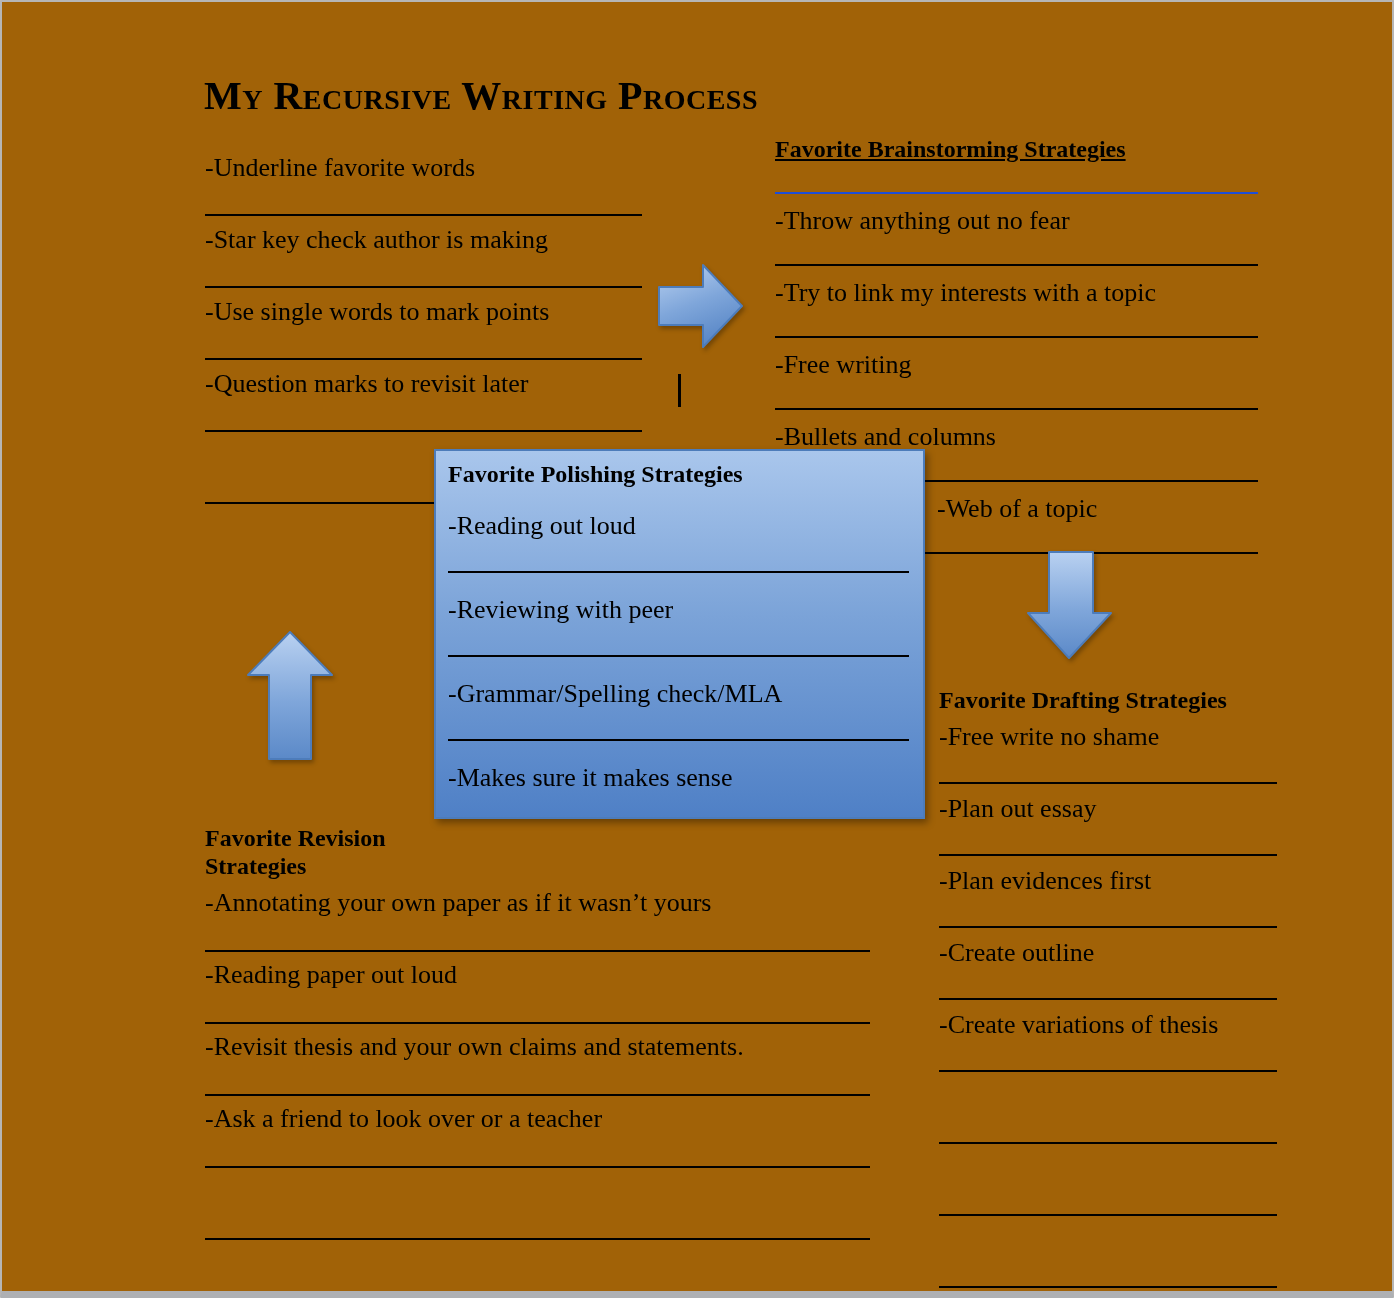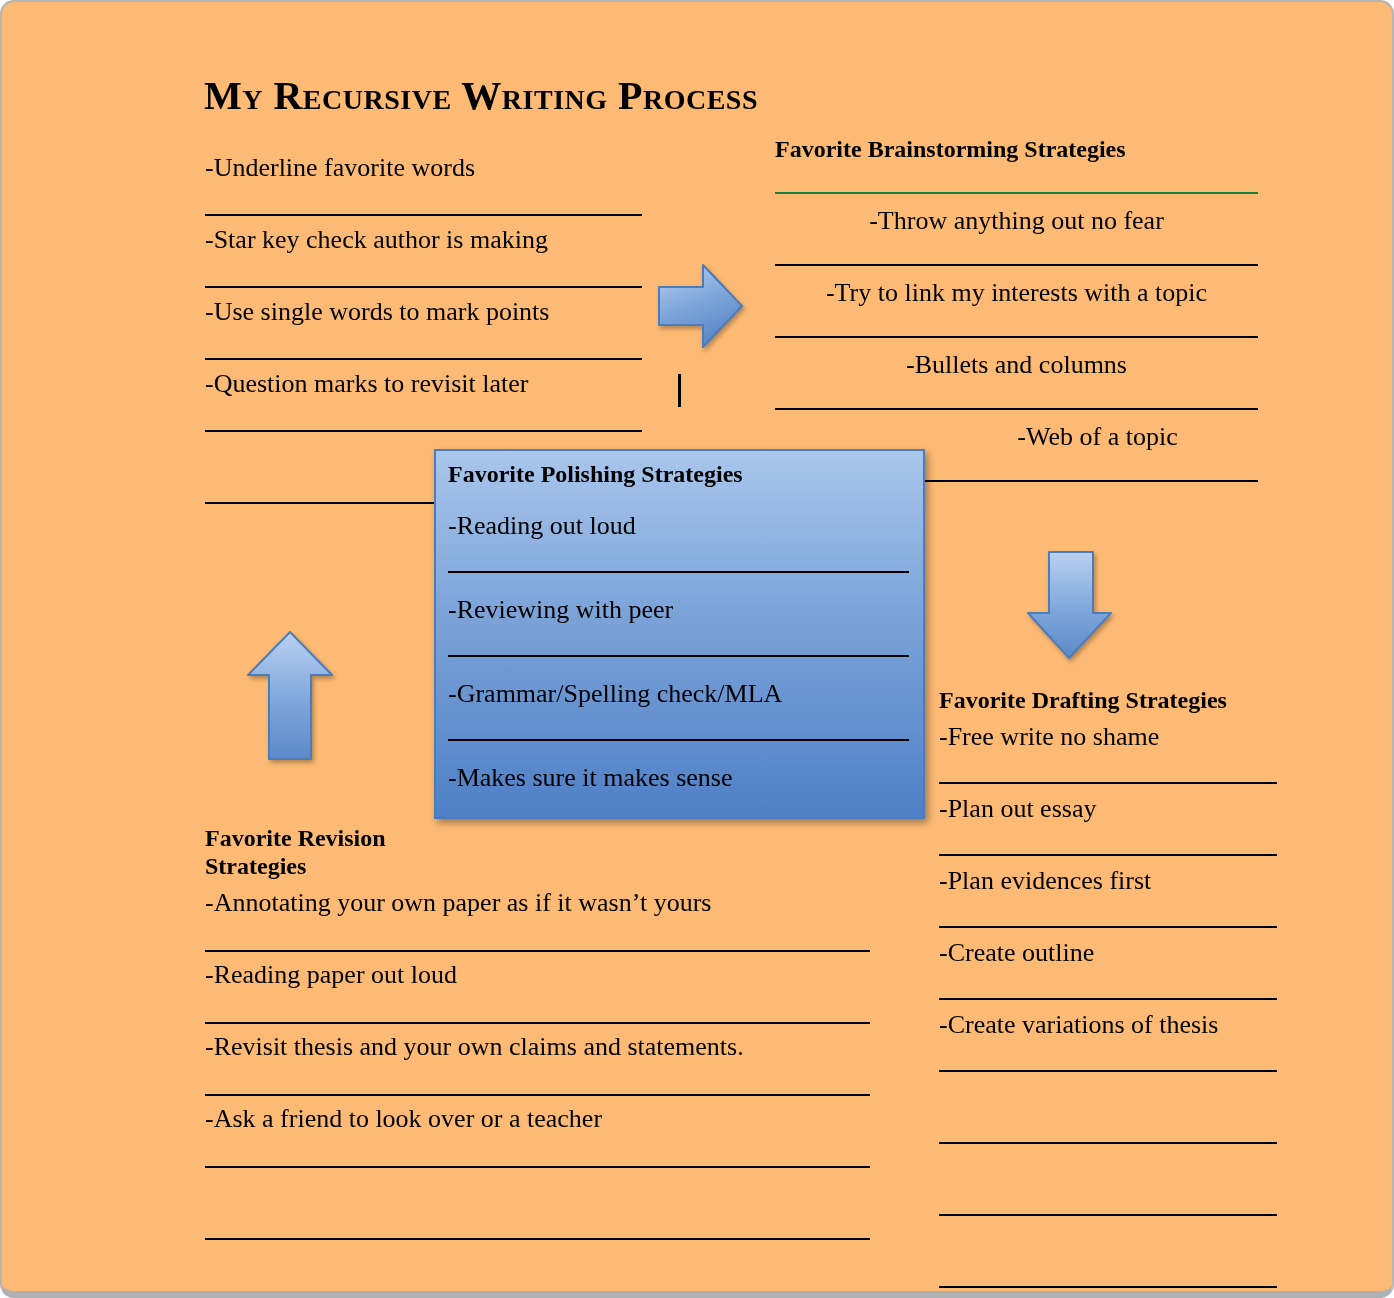--- a/index.html
+++ b/index.html
@@ -6,24 +6,24 @@
   html, body { width: 1394px; height: 1298px; }
   body {
     position: relative;
     background: #ffffff;
     font-family: "Liberation Serif", serif;
     color: #000000;
     overflow: hidden;
   }
   .page {
     position: absolute; inset: 0;
-    background: #fdba74;
+    background: #a16207;
     border: 2px solid #b6b6b6;
     border-bottom: 7px solid #aeb0b3;
-    border-radius: 14px;
+    border-radius: 1px;
   }
   .doc-title {
     position: absolute; left: 202px; top: 70px;
     font-size: 40px; font-weight: bold;
     font-variant: small-caps;
     letter-spacing: 0.5px;
     white-space: nowrap;
   }
   .section { position: absolute; }
   .sec-header { font-size: 24px; font-weight: bold; line-height: 26px; }
@@ -35,22 +35,22 @@
     white-space: nowrap; overflow: hidden;
   }
   .row.no-line { border-bottom: none; }
 
   
   .sec-reading { left: 203px; top: 142px; width: 437px; z-index: 1; }
   .sec-reading .sec-header { height: 26px; }
 
   
   .sec-brainstorm { left: 773px; top: 133px; width: 483px; z-index: 1; }
-  .sec-brainstorm .sec-header { height: 59px; border-bottom: 2px solid #15803d; line-height: 28px; }
-  .sec-brainstorm .row { padding-top: 12px; text-align: center; }
+  .sec-brainstorm .sec-header { height: 59px; border-bottom: 2px solid #1d4ed8; line-height: 28px; text-decoration: underline; }
+  .sec-brainstorm .row { padding-top: 12px; }
   .sec-brainstorm .row.indent-web { padding-left: 162px; }
 
   
   .sec-drafting { left: 937px; top: 686px; width: 338px; z-index: 1; }
   .sec-drafting .sec-header { height: 24px; line-height: 24px; }
   .sec-drafting .row { padding-top: 10px; }
 
   
   .sec-revision { left: 203px; top: 822px; width: 665px; z-index: 1; }
   .sec-revision .sec-header { height: 56px; width: 240px; line-height: 28px; white-space: normal; }
@@ -95,20 +95,21 @@
     <div class="row">-Star key check author is making</div>
     <div class="row">-Use single words to mark points</div>
     <div class="row">-Question marks to revisit later</div>
     <div class="row"></div>
   </div>
 
   <div class="section sec-brainstorm">
     <div class="sec-header">Favorite Brainstorming Strategies</div>
     <div class="row">-Throw anything out no fear</div>
     <div class="row">-Try to link my interests with a topic</div>
+    <div class="row">-Free writing</div>
     <div class="row">-Bullets and columns</div>
     <div class="row indent-web">-Web of a topic</div>
   </div>
 
   <div class="section sec-drafting">
     <div class="sec-header">Favorite Drafting Strategies</div>
     <div class="row">-Free write no shame</div>
     <div class="row">-Plan out essay</div>
     <div class="row">-Plan evidences first</div>
     <div class="row">-Create outline</div>

